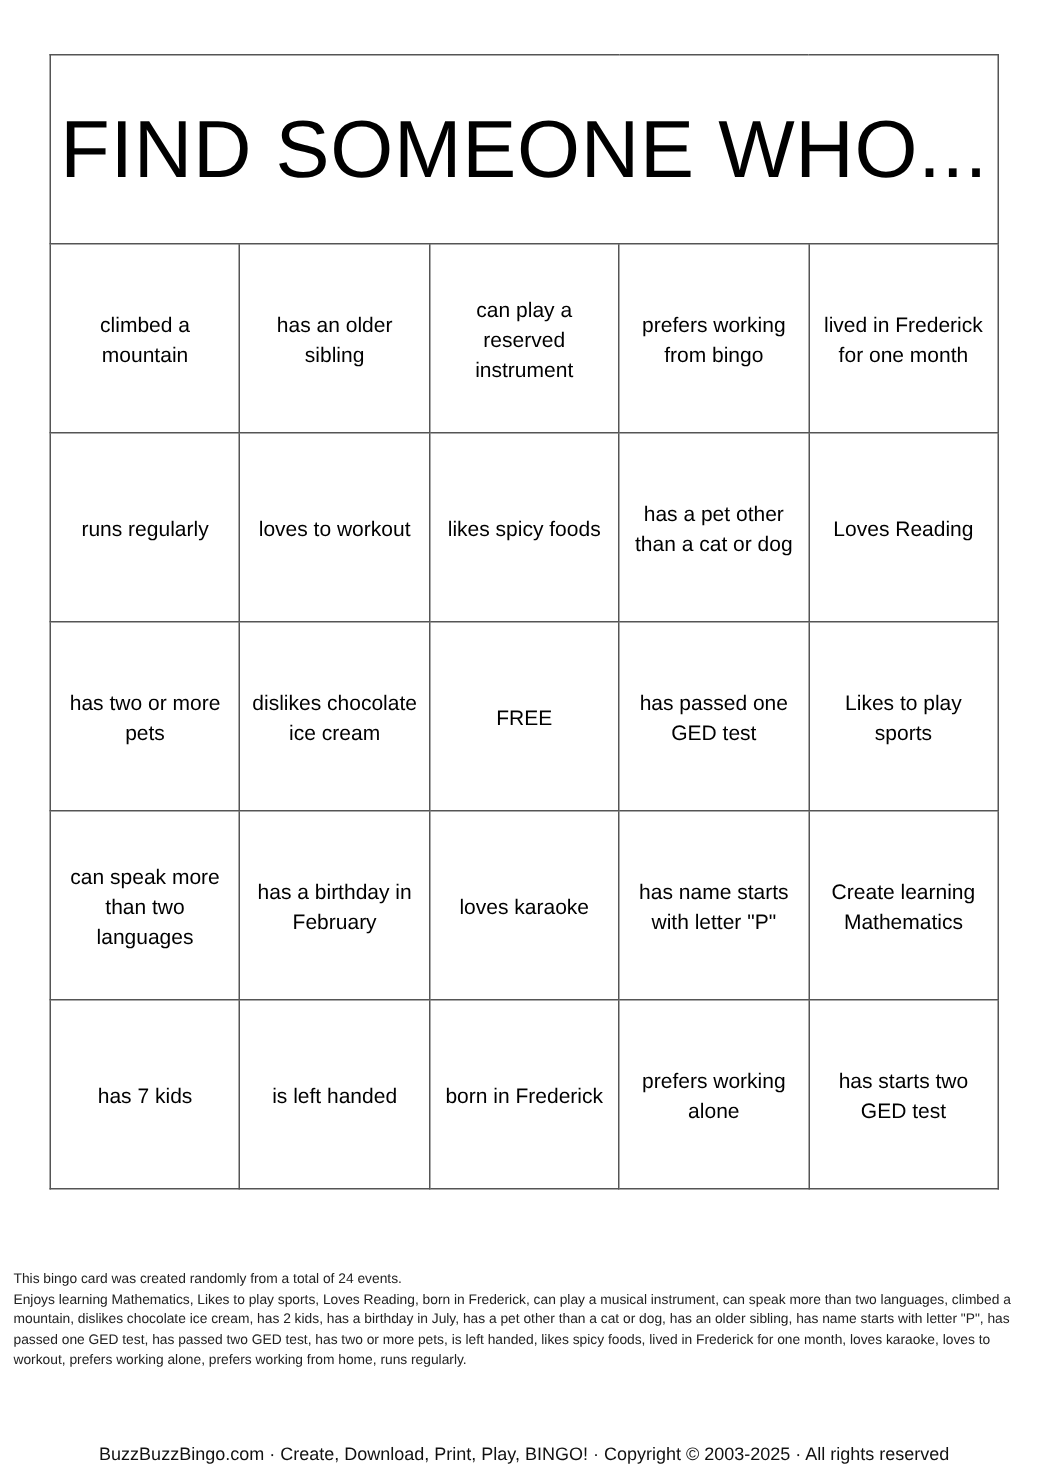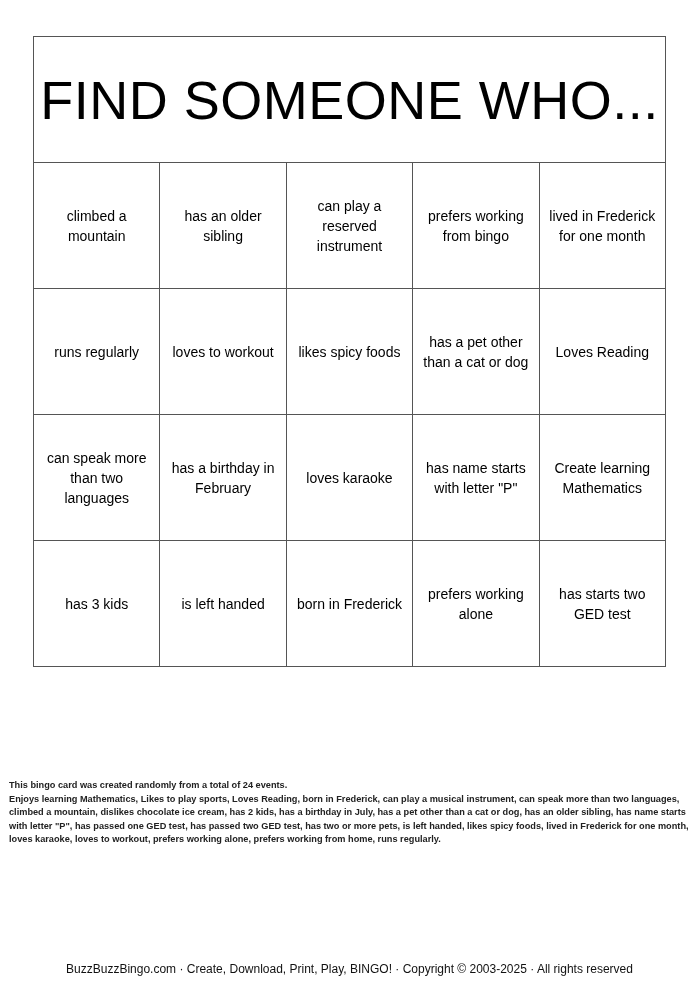--- a/index.html
+++ b/index.html
@@ -1,21 +1,21 @@
 <!DOCTYPE html>
 <html><head>
 <meta charset="utf-8">
 <style>
   html, body { margin: 0; padding: 0; background: #ffffff; }
   body { width: 699px; height: 989px; position: relative; font-family: "Liberation Sans", sans-serif; color: #000; overflow: hidden; }
   .card { position: absolute; left: 33px; top: 36px; width: 633px; border-collapse: collapse; table-layout: fixed; border-radius: 29px; }
   .card td { border: 1px solid #555; text-align: center; vertical-align: middle; padding: 0 3px; }
   .card .header-cell { height: 125px; font-size: 54px; letter-spacing: 0.5px; }
   .card .cell { height: 125px; font-size: 14px; line-height: 20px; text-align: center; }
-  .notes { position: absolute; left: 9px; top: 779px; width: 680px; font-size: 9.2px; line-height: 13.5px; color: #222; font-weight: bold; }
+  .notes { position: absolute; left: 9px; top: 846px; width: 680px; font-size: 9.2px; line-height: 13.5px; color: #222; }
   .footer { position: absolute; left: 0; top: 962px; width: 699px; text-align: center; font-size: 12px; color: #111; }
 </style>
 </head>
 <body>
 
 <table class="card">
   <tbody>
       <tr>
     <td colspan="5" class="header-cell">FIND SOMEONE WHO...</td>
   </tr>
@@ -27,28 +27,35 @@
     <td class="cell">lived in Frederick for one month</td>
   </tr>
   <tr>
     <td class="cell">runs regularly</td>
     <td class="cell">loves to workout</td>
     <td class="cell">likes spicy foods</td>
     <td class="cell">has a pet other than a cat or dog</td>
     <td class="cell">Loves Reading</td>
   </tr>
   <tr>
+    <td class="cell">has two or more pets</td>
+    <td class="cell">dislikes chocolate ice cream</td>
+    <td class="cell">FREE</td>
+    <td class="cell">has passed one GED test</td>
+    <td class="cell">Likes to play sports</td>
+  </tr>
+  <tr>
     <td class="cell">can speak more than two languages</td>
     <td class="cell">has a birthday in February</td>
     <td class="cell">loves karaoke</td>
     <td class="cell">has name starts with letter "P"</td>
     <td class="cell">Create learning Mathematics</td>
   </tr>
   <tr>
-    <td class="cell">has 3 kids</td>
+    <td class="cell">has 7 kids</td>
     <td class="cell">is left handed</td>
     <td class="cell">born in Frederick</td>
     <td class="cell">prefers working alone</td>
     <td class="cell">has starts two GED test</td>
   </tr>
 </tbody>
   </table>
 
 <div class="notes">
   <div>This bingo card was created randomly from a total of 24 events.</div>

